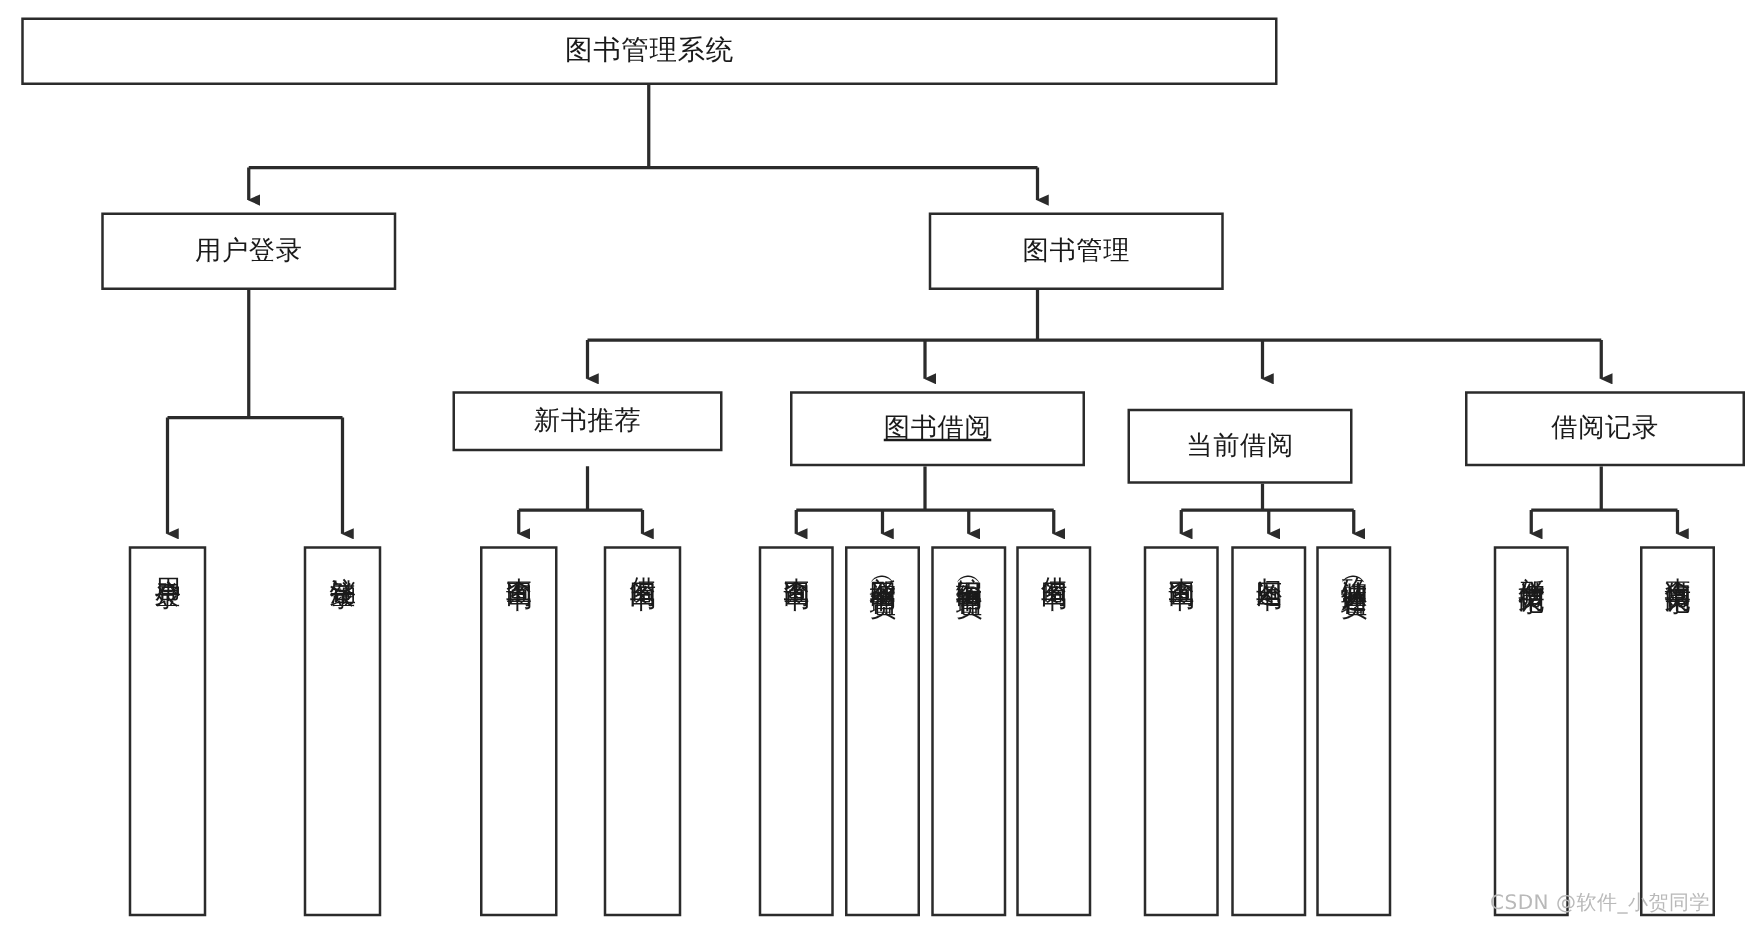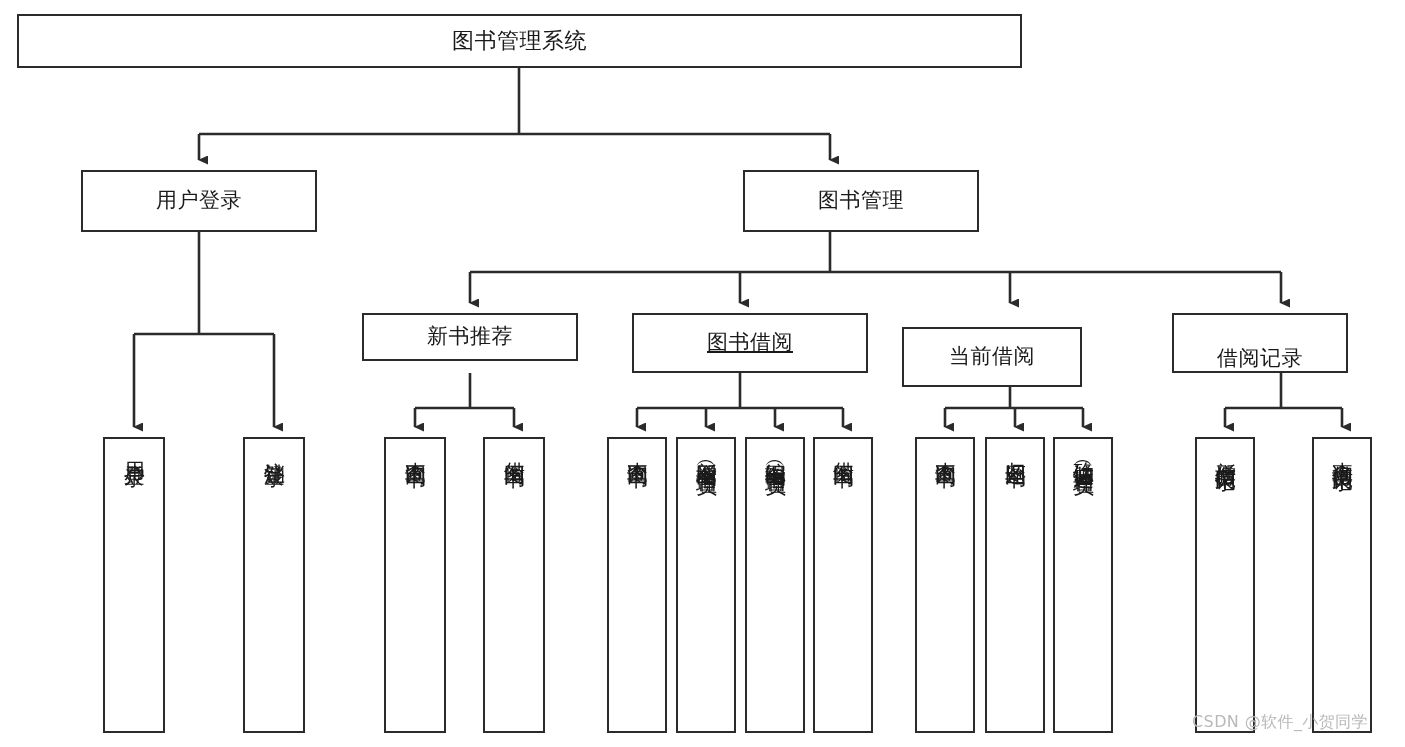--- a/index.html
+++ b/index.html
@@ -138,21 +138,21 @@
 
   <div class="node" style="left:362px; top:313px; width:216px; height:48px;">
     <span class="label">新书推荐</span>
   </div>
   <div class="node" style="left:632px; top:313px; width:236px; height:60px;text-decoration:underline;">
     <span class="label">图书借阅</span>
   </div>
   <div class="node" style="left:902px; top:327px; width:180px; height:60px;">
     <span class="label">当前借阅</span>
   </div>
-  <div class="node" style="left:1172px; top:313px; width:176px; height:60px;align-items:flex-end;">
+  <div class="node" style="left:1172px; top:313px; width:224px; height:60px;">
     <span class="label">借阅记录</span>
   </div>
 
   <div class="node leaf" style="left:103px; top:437px; width:62px; height:296px;">
     <span class="label">用户登录</span>
   </div>
   <div class="node leaf" style="left:243px; top:437px; width:62px; height:296px;">
     <span class="label">注销登录</span>
   </div>
 

